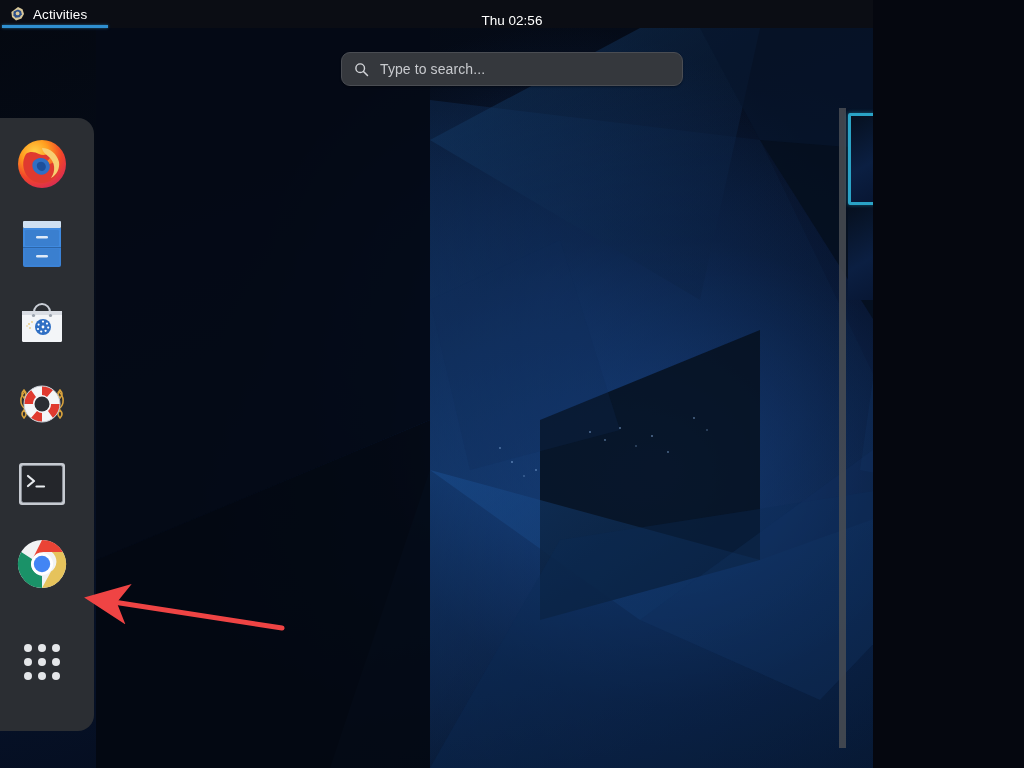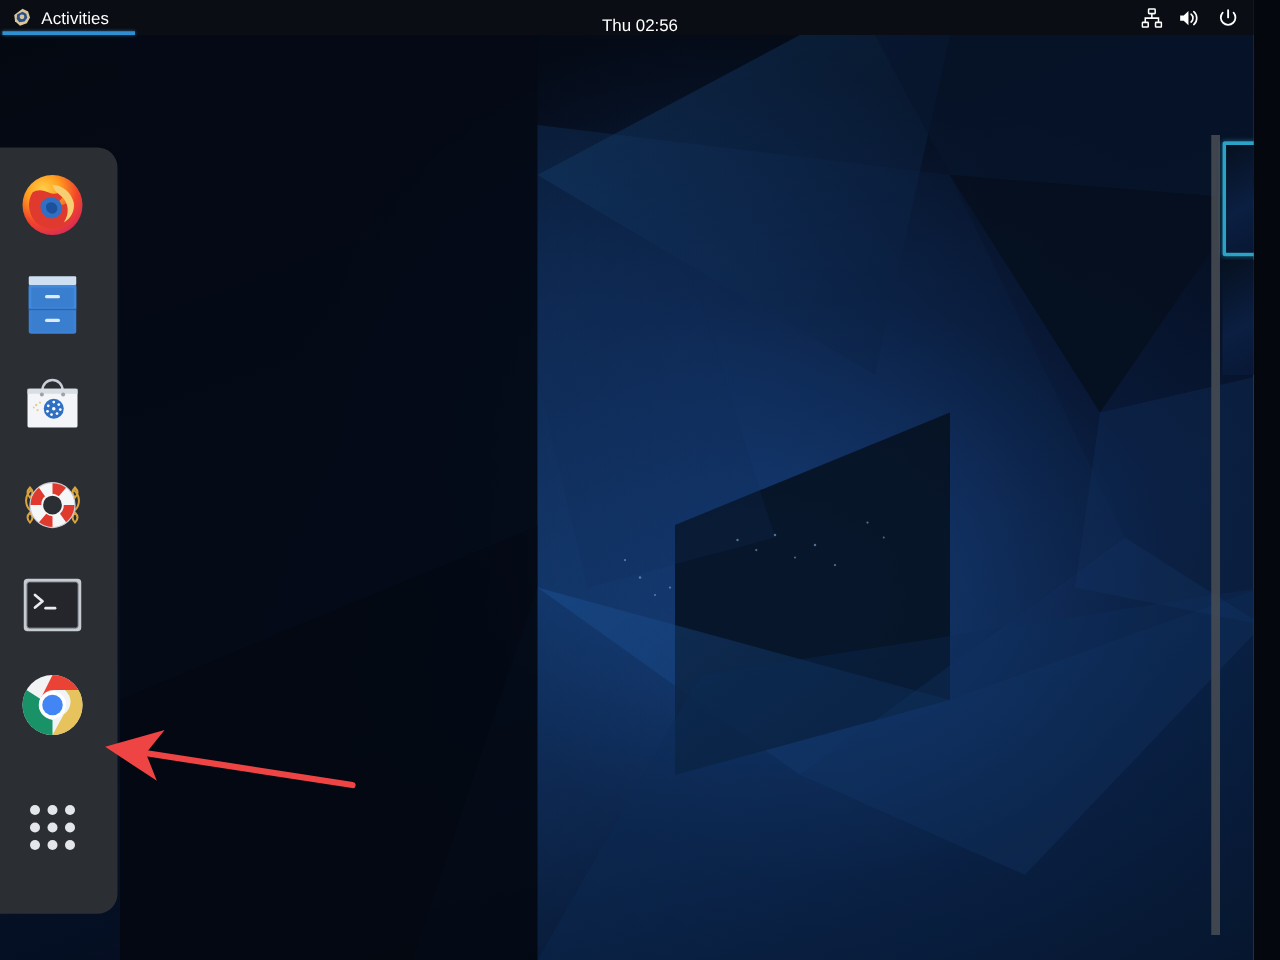--- a/index.html
+++ b/index.html
@@ -4,22 +4,22 @@
 <style>
   * { margin:0; padding:0; box-sizing:border-box; }
   html, body {
     width:1024px; height:768px; overflow:hidden;
     background:#05070f;
     font-family:"Liberation Sans", sans-serif;
   }
 
   
   #desktop {
-    position:absolute; left:0; top:0; width:1003px; height:768px;
-    background:#fef9c3;
+    position:absolute; left:0; top:0; width:873px; height:768px;
+    background:#0c4a6e;
     overflow:hidden;
   }
   #wallpaper {
     position:absolute; left:0; top:0; width:1024px; height:768px;
     background:
       radial-gradient(ellipse 620px 520px at 660px 470px, rgba(24,66,134,0.85) 0%, rgba(12,34,74,0.45) 45%, rgba(5,12,30,0) 78%),
       radial-gradient(ellipse 420px 380px at 560px 300px, rgba(20,56,116,0.55) 0%, rgba(6,16,38,0) 72%),
       linear-gradient(160deg, #040810 0%, #050d1d 38%, #061127 62%, #03060f 100%);
   }
 
@@ -226,20 +226,29 @@
         </svg>
       </span>
       <span class="status-icon">
         <svg width="12" height="10" viewBox="0 0 12 10">
           <polygon points="1,2.6 11,2.6 6,8.2" fill="#ffffff"></polygon>
         </svg>
       </span>
     </div>
   </div>
 
+  <div id="search-entry">
+    <span style="display:flex;">
+      <svg width="15" height="15" viewBox="0 0 16 16">
+        <circle cx="6.6" cy="6.6" r="4.6" fill="none" stroke="#d2d4d8" stroke-width="1.5"></circle>
+        <line x1="10.1" y1="10.1" x2="14.4" y2="14.4" stroke="#d2d4d8" stroke-width="1.6" stroke-linecap="round"></line>
+      </svg>
+    </span>
+    <span id="search-placeholder">Type to search...</span>
+  </div>
 
   <div id="dash">
     <div class="dash-inner">
 
       <div class="dash-item">
         <span>
           <svg width="52" height="52" viewBox="0 0 52 52">
             <defs>
               <radialGradient id="ffbg" cx="35%" cy="25%" r="80%">
                 <stop offset="0%" stop-color="#ffd24a"></stop>

